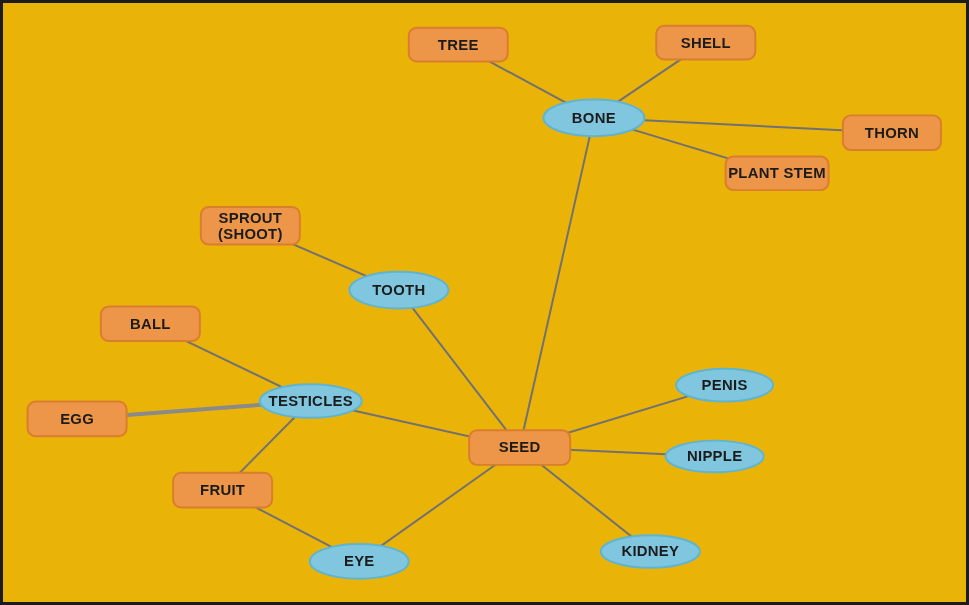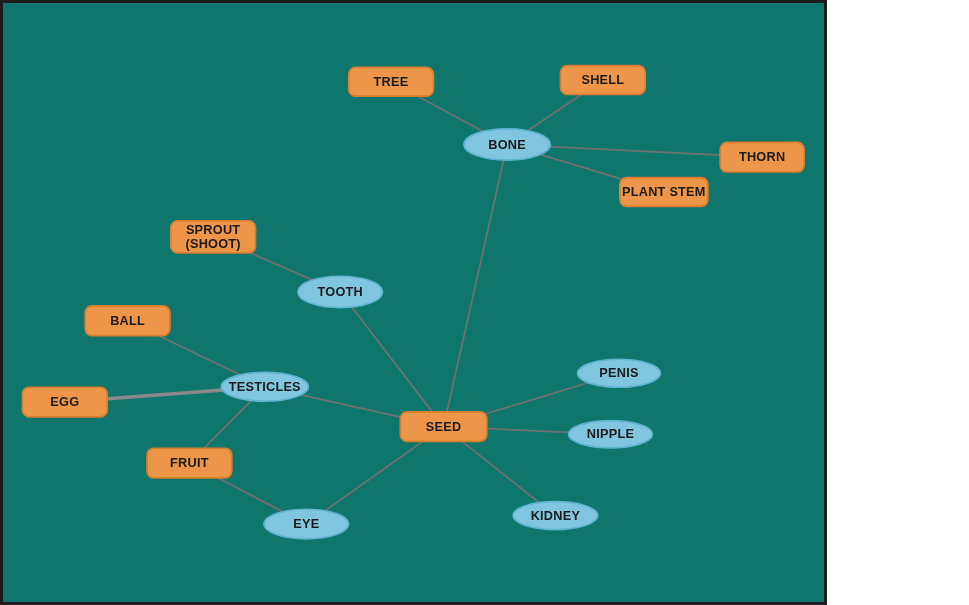--- a/index.html
+++ b/index.html
@@ -3,24 +3,24 @@
 <meta charset="utf-8">
 <style>
   html, body {
     margin: 0;
     padding: 0;
     background: #ffffff;
     font-family: "Liberation Sans", sans-serif;
   }
   .stage {
     position: relative;
-    width: 827px;
+    width: 969px;
     height: 605px;
     box-sizing: border-box;
-    background: #0f766e;
+    background: #eab308;
     border: 3px solid #1c1c1c;
     overflow: hidden;
   }
   svg {
     display: block;
     width: 100%;
     height: 100%;
   }
   .node-label {
     font-family: "Liberation Sans", sans-serif;

